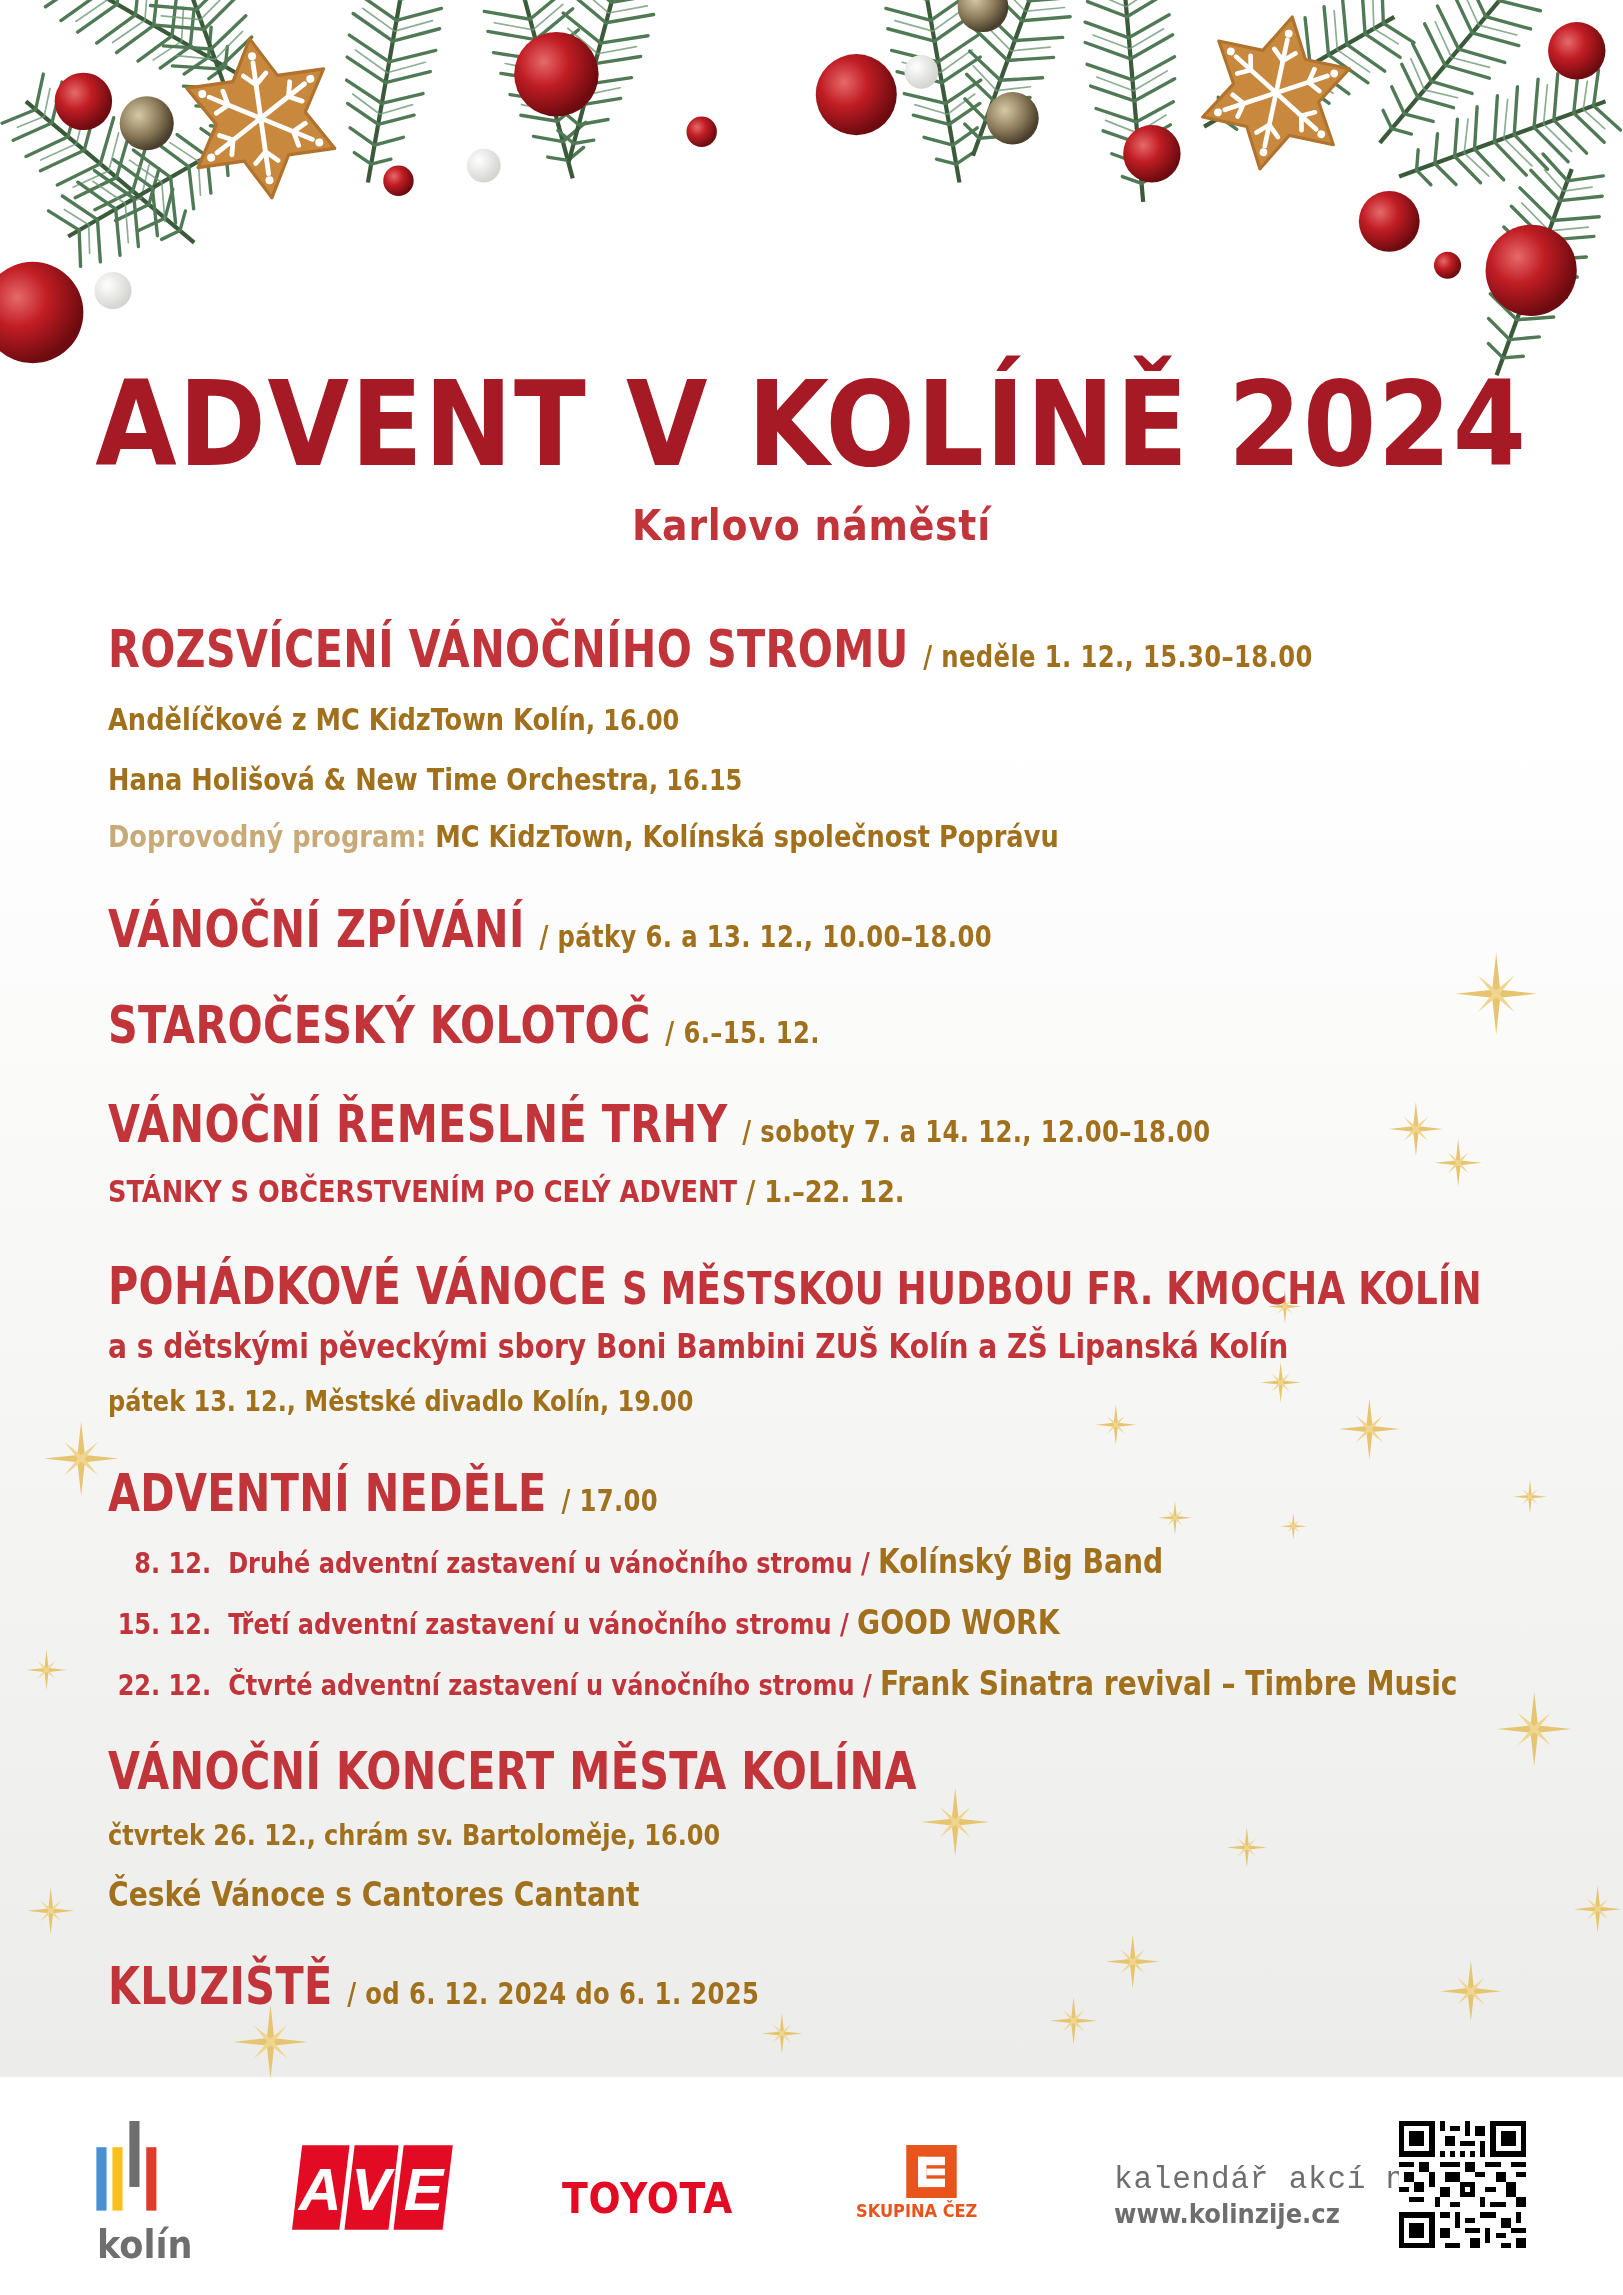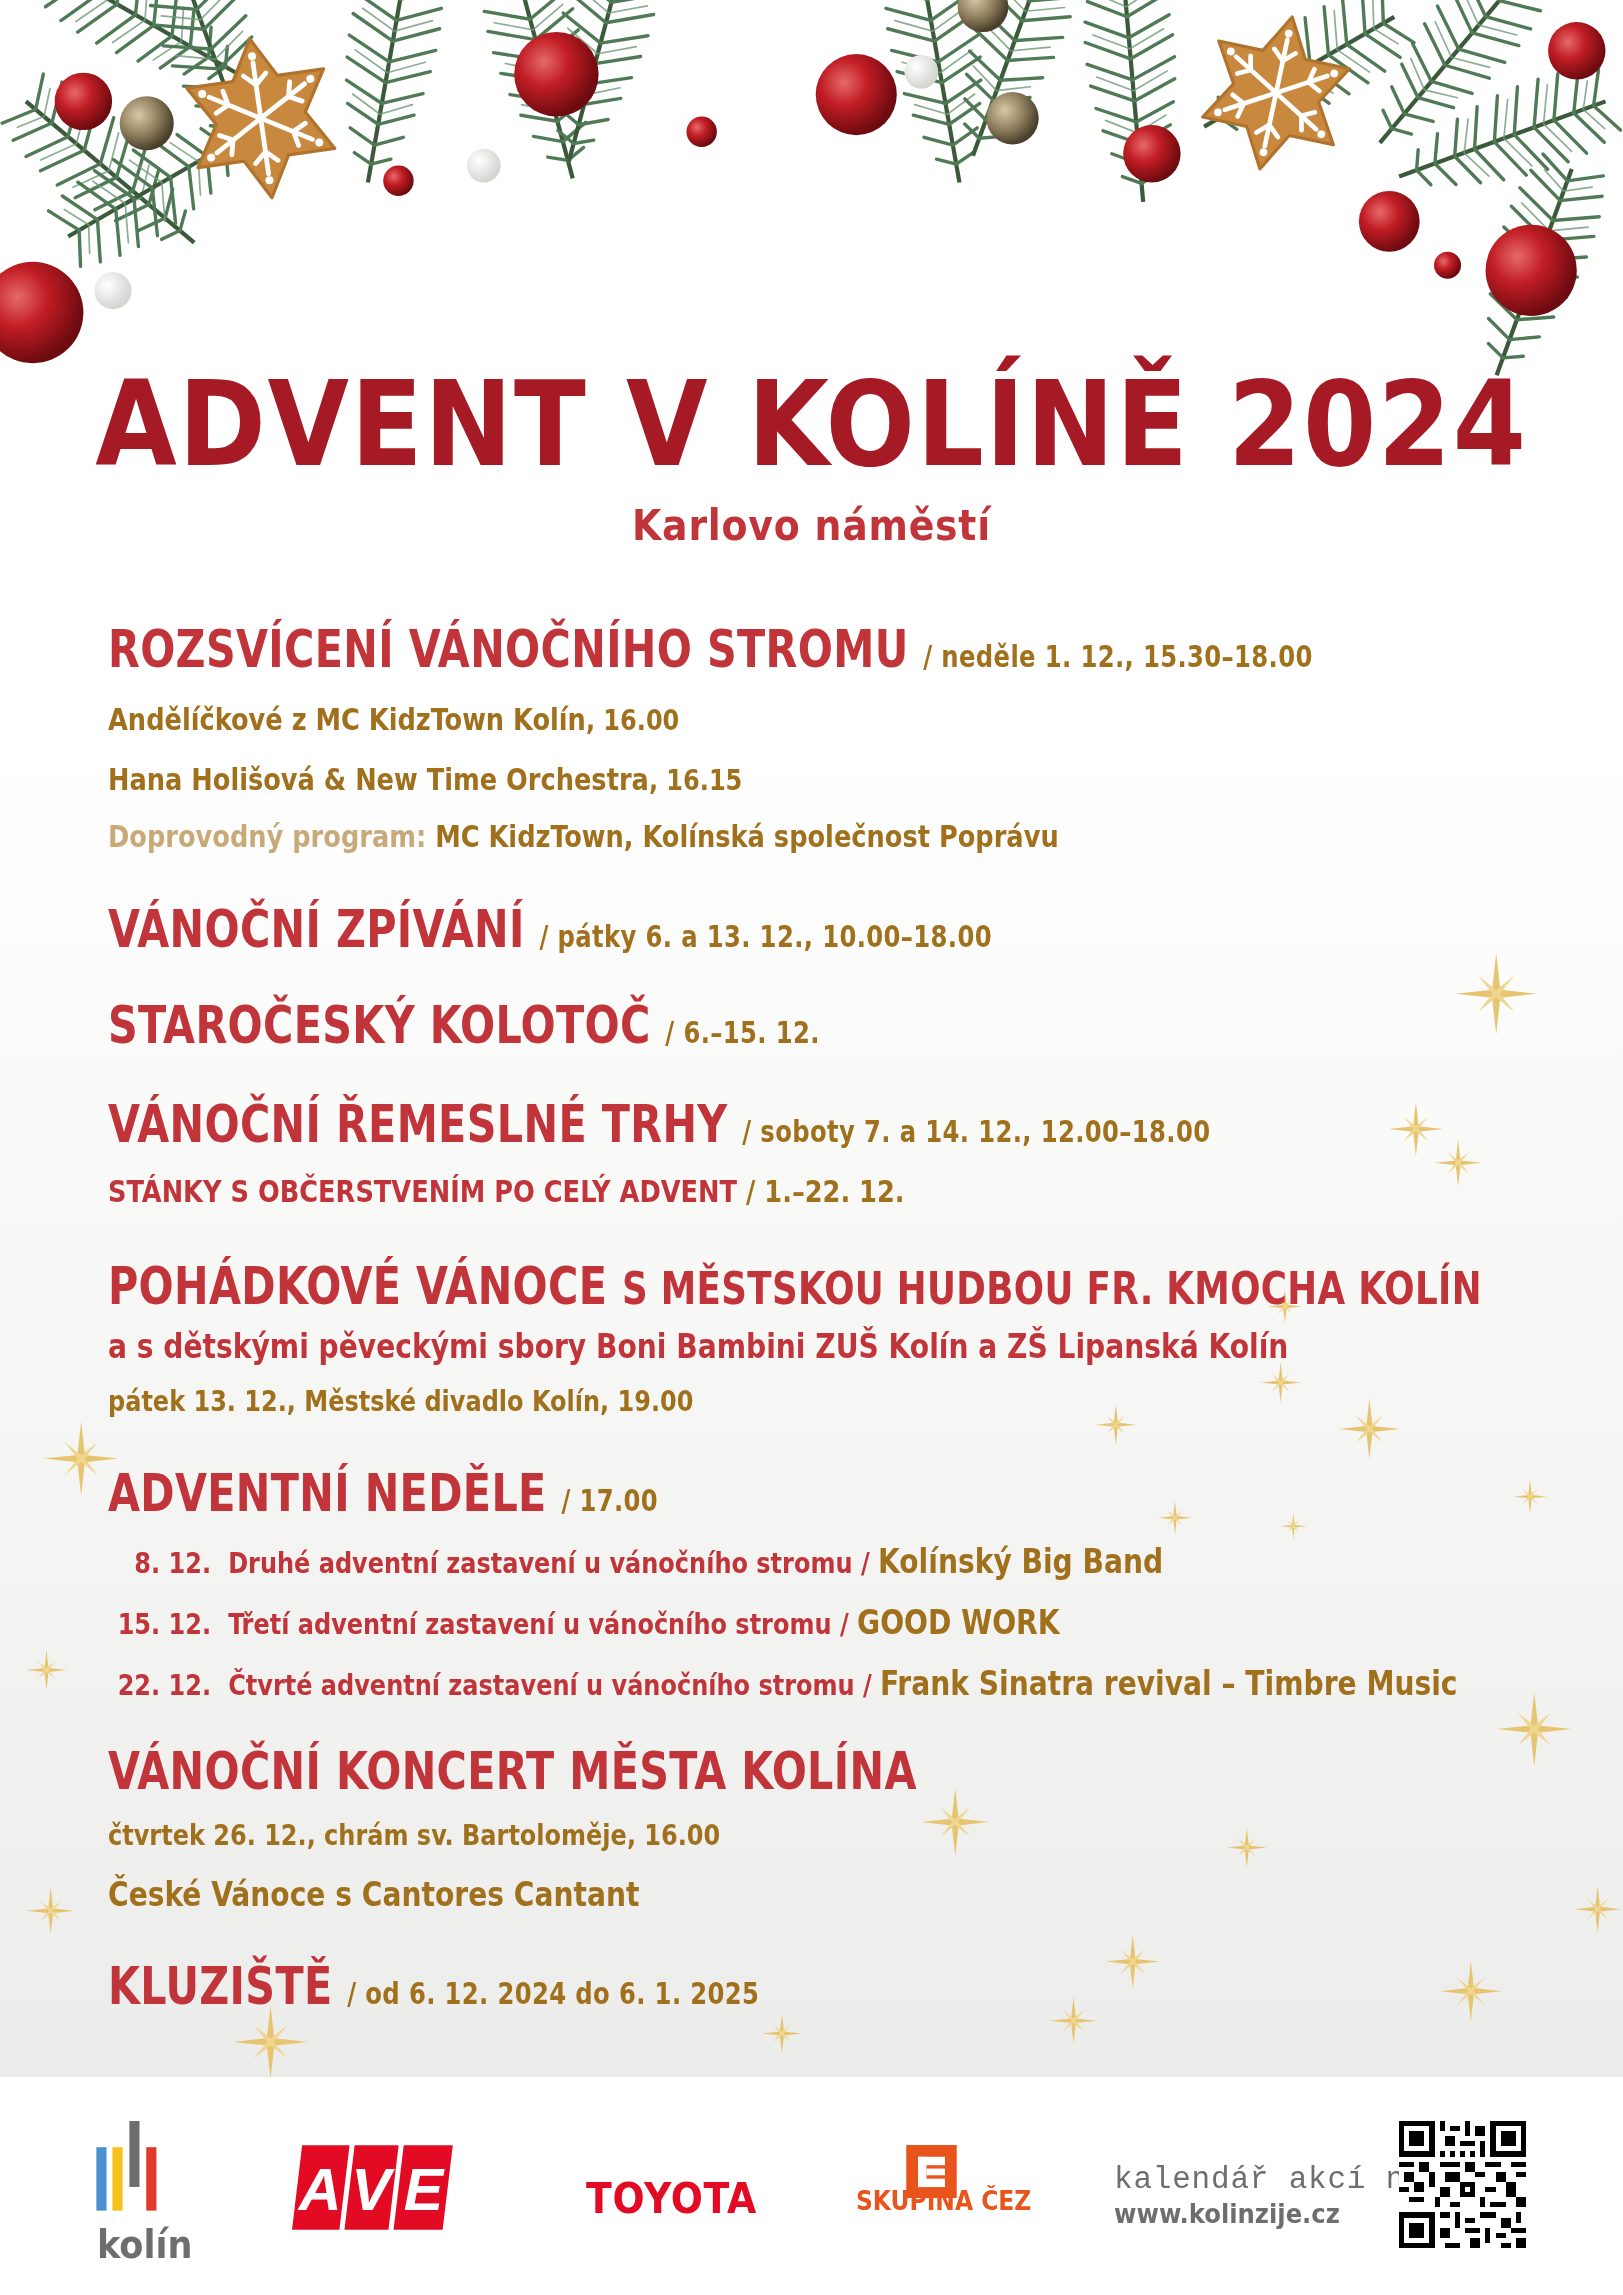--- a/index.html
+++ b/index.html
@@ -29,22 +29,22 @@
   .muted { color:#C8A978; }
   .sub .gold { color:#A0701C; }
   .small { font-size:29px; }
   .row { color:#C0343A; font-size:29px; transform:scaleX(0.92); transform-origin:left; }
   .row .date { display:inline-block; width:112px; text-align:right; margin-right:18.6px; }
   .row .perf { color:#A0701C; font-size:34px; }
 
   .footer { position:absolute; left:0; top:2077px; width:1623px; height:219px; background:#fff; }
   .logo { position:absolute; }
   .kolin-word { position:absolute; left:97px; top:145px; font-size:39px; font-weight:bold; color:#6e6e6e; }
-  .toyota { left:562px; top:97px; font-size:42px; font-weight:bold; color:#E30A23; letter-spacing:0.8px;margin-left:24px; }
-  .cez-label { position:absolute; left:856px; top:109px; font-size:26px; font-weight:bold; color:#E8541B; }
+  .toyota { left:562px; top:97px; font-size:42px; font-weight:bold; color:#E30A23; letter-spacing:0.8px; }
+  .cez-label { position:absolute; left:856px; top:123px; font-size:18px; font-weight:bold; color:#E8541B; }
   .cal1 { position:absolute; left:1114px; top:85px; font-size:31px; color:#6e6e6e; letter-spacing:0.8px;font-family:Liberation Mono, monospace; }
   .cal2 { position:absolute; left:1114px; top:121px; font-size:27px; font-weight:bold; color:#6e6e6e; }
 </style>
 </head>
 <body>
 
 <div class="poster">
 
   <svg class="deco" viewBox="0 0 1920 470">
     <defs>

